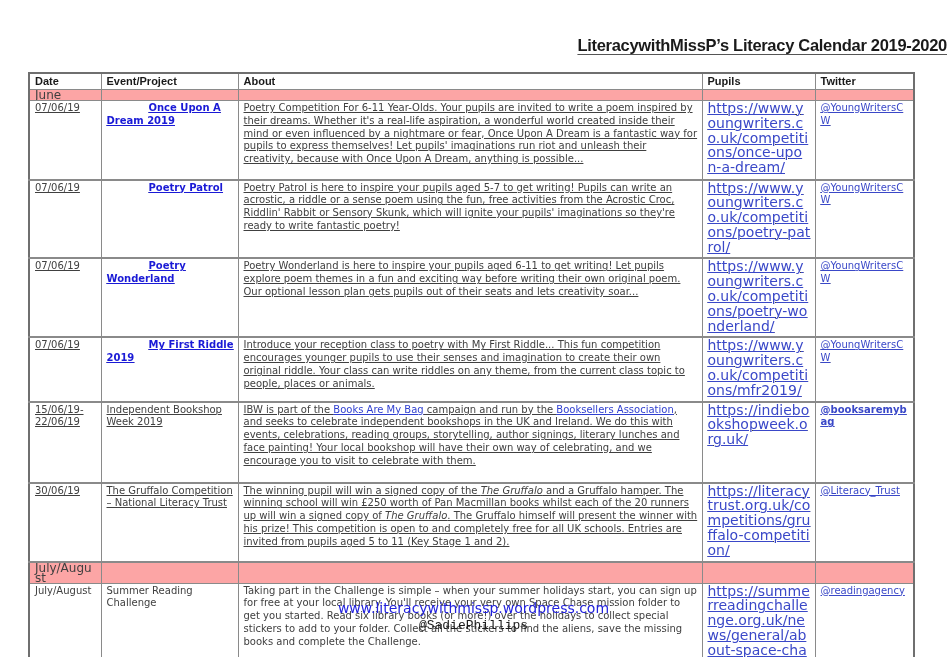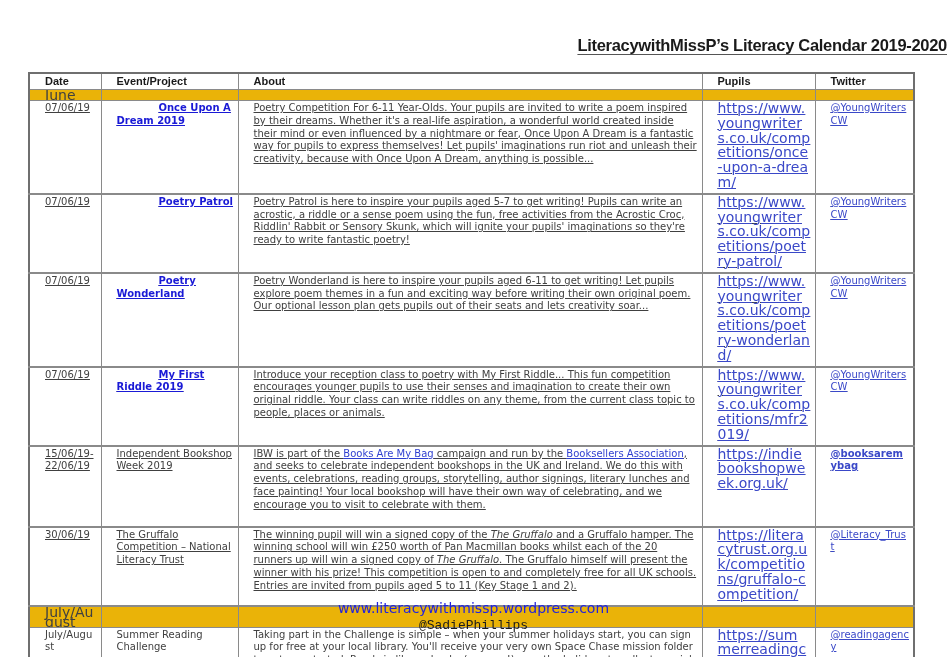--- a/index.html
+++ b/index.html
@@ -9,29 +9,29 @@
       font-family: "Liberation Sans", sans-serif; font-weight: bold; font-size: 16.5px;
       letter-spacing: -0.3px; color: #1a1a1a;
     }
     .title span { text-decoration: underline; text-decoration-color: #555; text-underline-offset: 3px; }
     table.cal {
       position: absolute; left: 28px; top: 72px; width: 885px;
       border-collapse: collapse; table-layout: fixed;
       font-size: 10px; line-height: 12.8px;
     }
     table.cal td, table.cal th {
-      border: 1px solid #8a8a8a; vertical-align: top; padding: 1px 4px 2px 15px;
+      border: 1px solid #8a8a8a; vertical-align: top; padding: 1px 4px 2px 5px;
       text-align: left; overflow: hidden; word-wrap: break-word;
     }
     table.cal { border: 2px solid #6f6f6f; }
     table.cal th {
       font-family: "Liberation Sans", sans-serif; font-weight: bold; font-size: 11px;
       color: #1a1a1a; padding-top: 1px; padding-bottom: 1px; height: 13px;
     }
-    tr.month td { background: #eab308; height: 9px; padding-top: 0; padding-bottom: 0; font-size: 14px; line-height: 10px; }
+    tr.month td { background: #fca5a5; height: 9px; padding-top: 0; padding-bottom: 0; font-size: 12px; line-height: 10px; }
     tr.row-thick td { border-bottom: 2px solid #8a8a8a; text-decoration: underline; }
     a.link, .link { color: #2f3fd0; text-decoration: underline; }
     a.bold-link { color: #1a1ad6; font-weight: bold; text-decoration: underline; margin-left: 42px; }
     .tw-bold { color: #1a1ad6; font-weight: bold; text-decoration: underline; }
     .web { color: #3a48c8; text-decoration: underline; word-break: break-all; font-size: 14px; }
     .tw { color: #3a48c8; text-decoration: underline; word-break: break-all; }
     .footer {
       position: absolute; left: 0; width: 947px; text-align: center;
     }
     .footer-link { top: 600px; font-size: 14px; color: #2222dd; }

